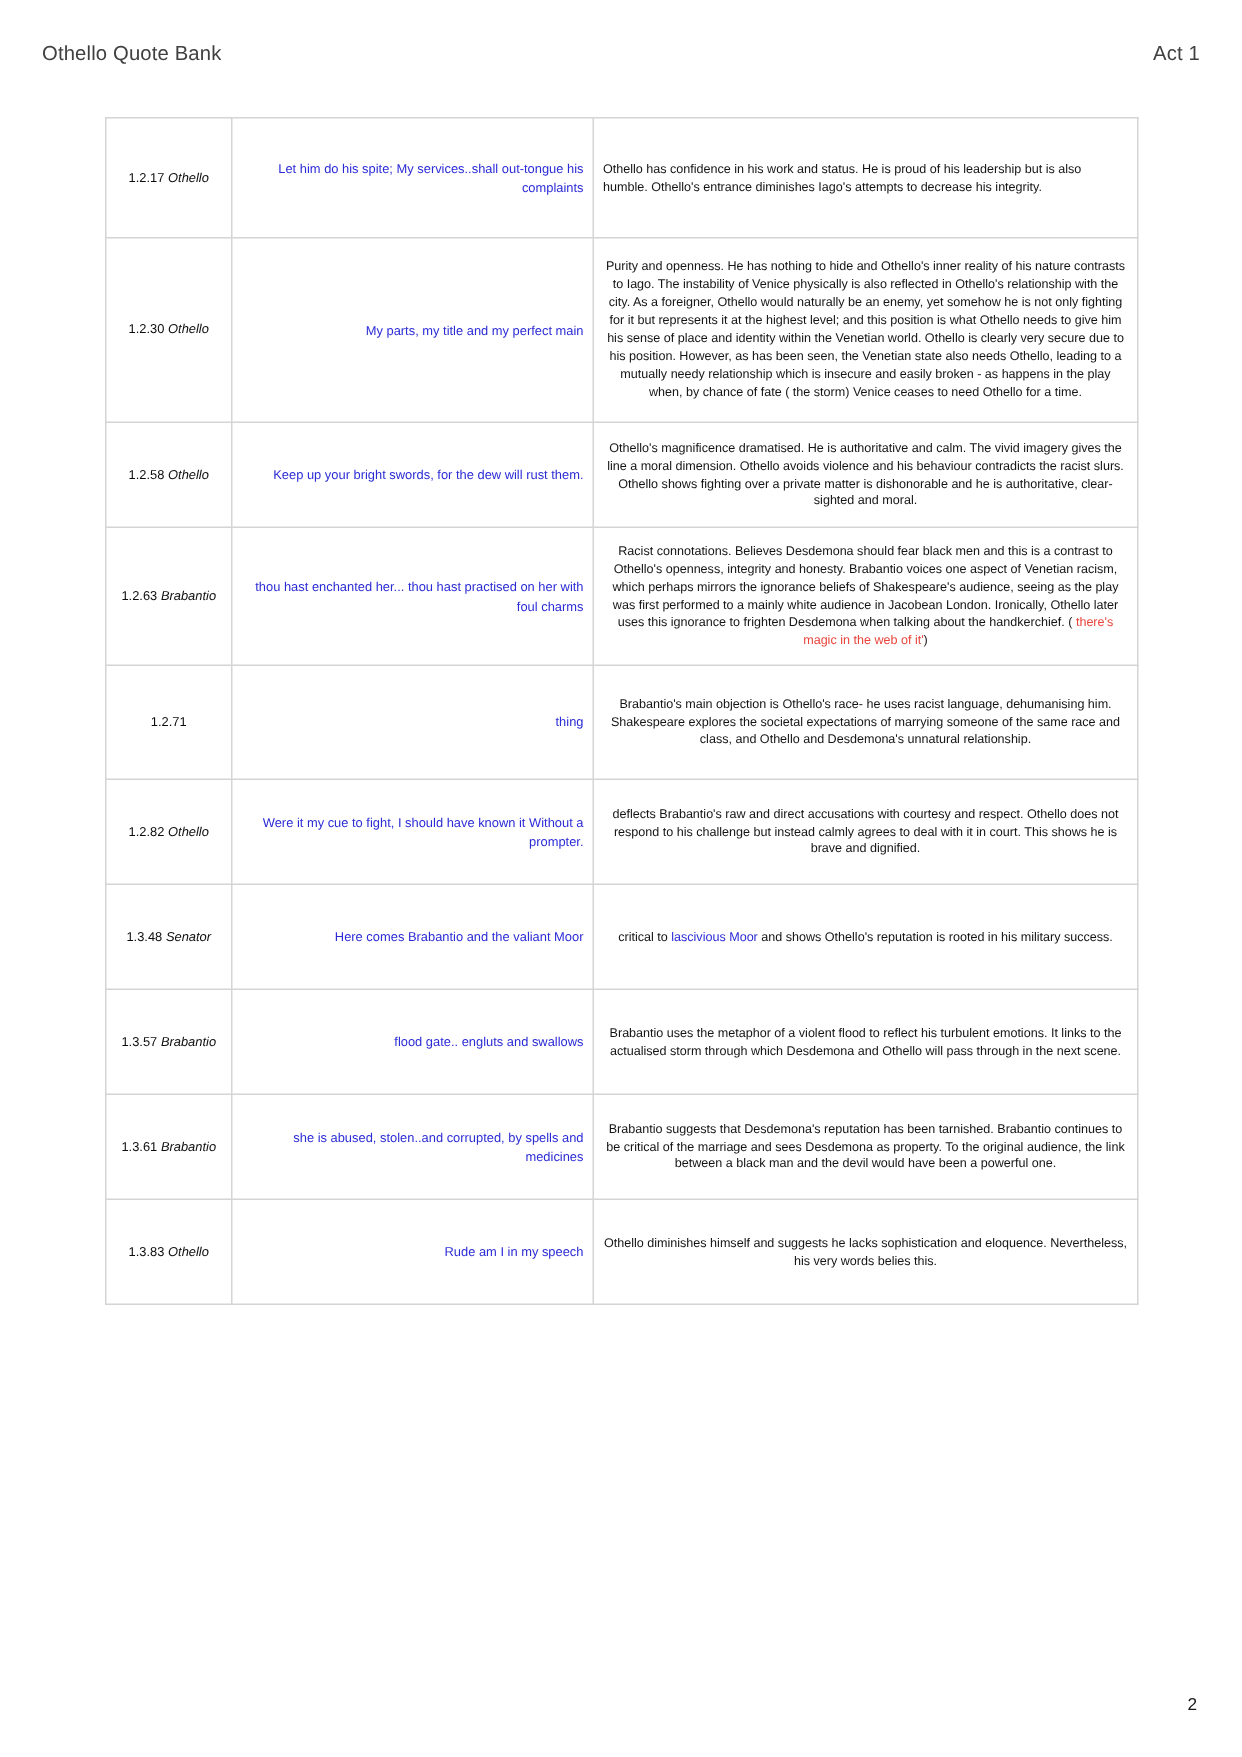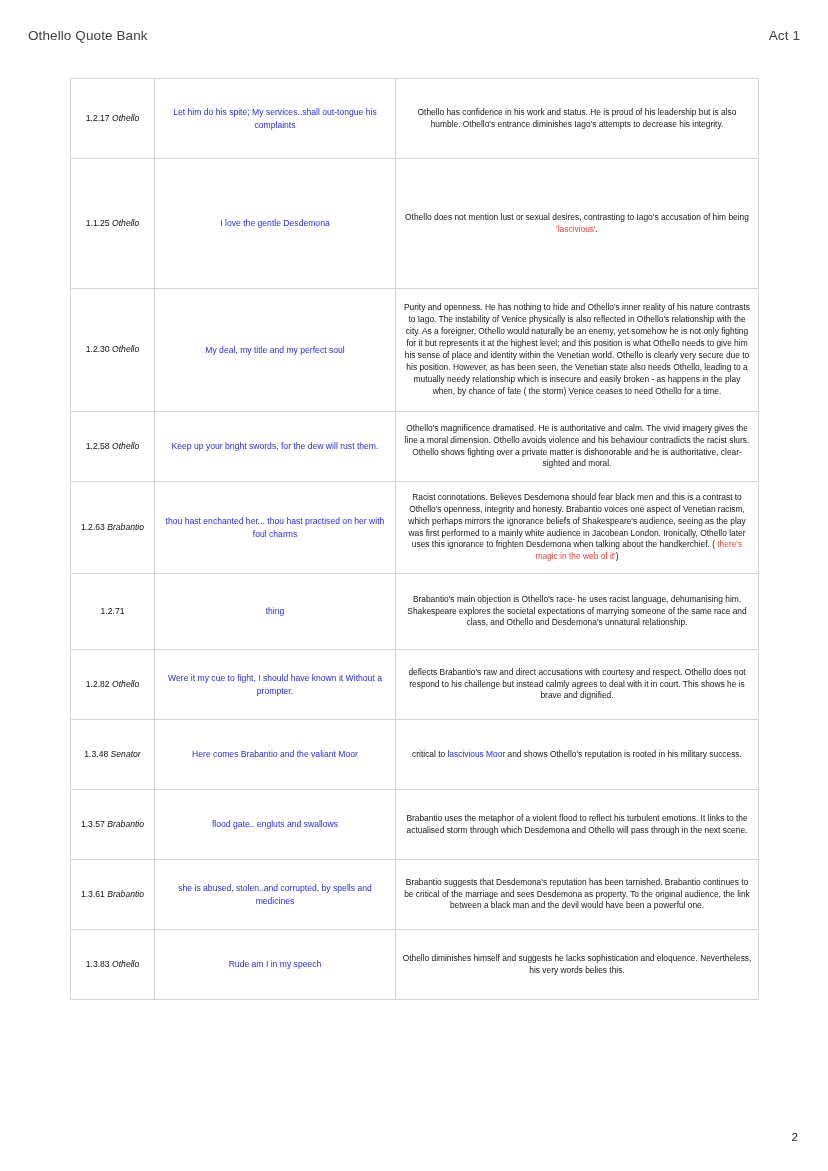--- a/index.html
+++ b/index.html
@@ -61,34 +61,34 @@
     text-align: center;
     color: #0d0d0d;
     line-height: 1.35;
     white-space: nowrap;
   }
   .cell-ref .speaker {
     font-style: italic;
   }
   .cell-quote {
     font-size: 8.6px;
-    text-align: center;
+    text-align: right;
     color: #2b2bd6;
     line-height: 1.45;
     padding-left: 8px;
     padding-right: 8px;
   }
   .cell-note {
     font-size: 8.4px;
     color: #141414;
     line-height: 1.42;
     padding-left: 9px;
     padding-right: 9px;
   }
-  .cell-note.align-left   { text-align: center; }
+  .cell-note.align-left   { text-align: left; }
   .cell-note.align-center { text-align: center; }
 
   .hl-red  { color: #e8453c; }
   .hl-blue { color: #2b2bd6; }
 
   
   .footer {
     position: absolute;
     right: 30px;
     bottom: 28px;
@@ -111,28 +111,23 @@
       <col class="c-ref">
       <col class="c-quote">
       <col class="c-note">
     </colgroup>
     <tbody>
         <tr style="height: 80px;">
           <td class="cell-ref"><span>1.2.17</span> <span class="speaker">Othello</span></td>
           <td class="cell-quote">Let him do his spite; My services..shall out-tongue his complaints</td>
           <td class="cell-note align-left"><span>Othello has confidence in his work and status. He is proud of his leadership but is also humble. Othello's entrance diminishes Iago's attempts to decrease his integrity.</span></td>
         </tr>
-        <tr style="height: 130px;">
-          <td class="cell-ref"><span>1.1.25</span> <span class="speaker">Othello</span></td>
-          <td class="cell-quote">I love the gentle Desdemona</td>
-          <td class="cell-note align-center"><span>Othello does not mention lust or sexual desires, contrasting to Iago's accusation of him being </span><span class="hl-red">'lascivious'</span><span>.</span></td>
-        </tr>
         <tr style="height: 123px;">
           <td class="cell-ref"><span>1.2.30</span> <span class="speaker">Othello</span></td>
-          <td class="cell-quote">My deal, my title and my perfect soul</td>
+          <td class="cell-quote">My parts, my title and my perfect main</td>
           <td class="cell-note align-center"><span>Purity and openness. He has nothing to hide and Othello's inner reality of his nature contrasts to Iago. The instability of Venice physically is also reflected in Othello's relationship with the city. As a foreigner, Othello would naturally be an enemy, yet somehow he is not only fighting for it but represents it at the highest level; and this position is what Othello needs to give him his sense of  place and identity within the Venetian world. Othello is clearly very secure due to his position. However, as has been seen, the Venetian state also needs Othello, leading to a mutually needy relationship which is insecure and easily broken - as happens in the play when, by chance of fate ( the storm) Venice ceases to need Othello for a time.</span></td>
         </tr>
         <tr style="height: 70px;">
           <td class="cell-ref"><span>1.2.58</span> <span class="speaker">Othello</span></td>
           <td class="cell-quote">Keep up your bright swords, for the dew will rust them.</td>
           <td class="cell-note align-center"><span>Othello's magnificence dramatised. He is authoritative and calm. The vivid imagery gives the line a moral dimension. Othello avoids violence and his behaviour contradicts the racist slurs. Othello shows fighting over a private matter is dishonorable and he is authoritative, clear-sighted and moral.</span></td>
         </tr>
         <tr style="height: 92px;">
           <td class="cell-ref"><span>1.2.63</span> <span class="speaker">Brabantio</span></td>
           <td class="cell-quote">thou hast enchanted her... thou hast practised on her with foul charms</td>

